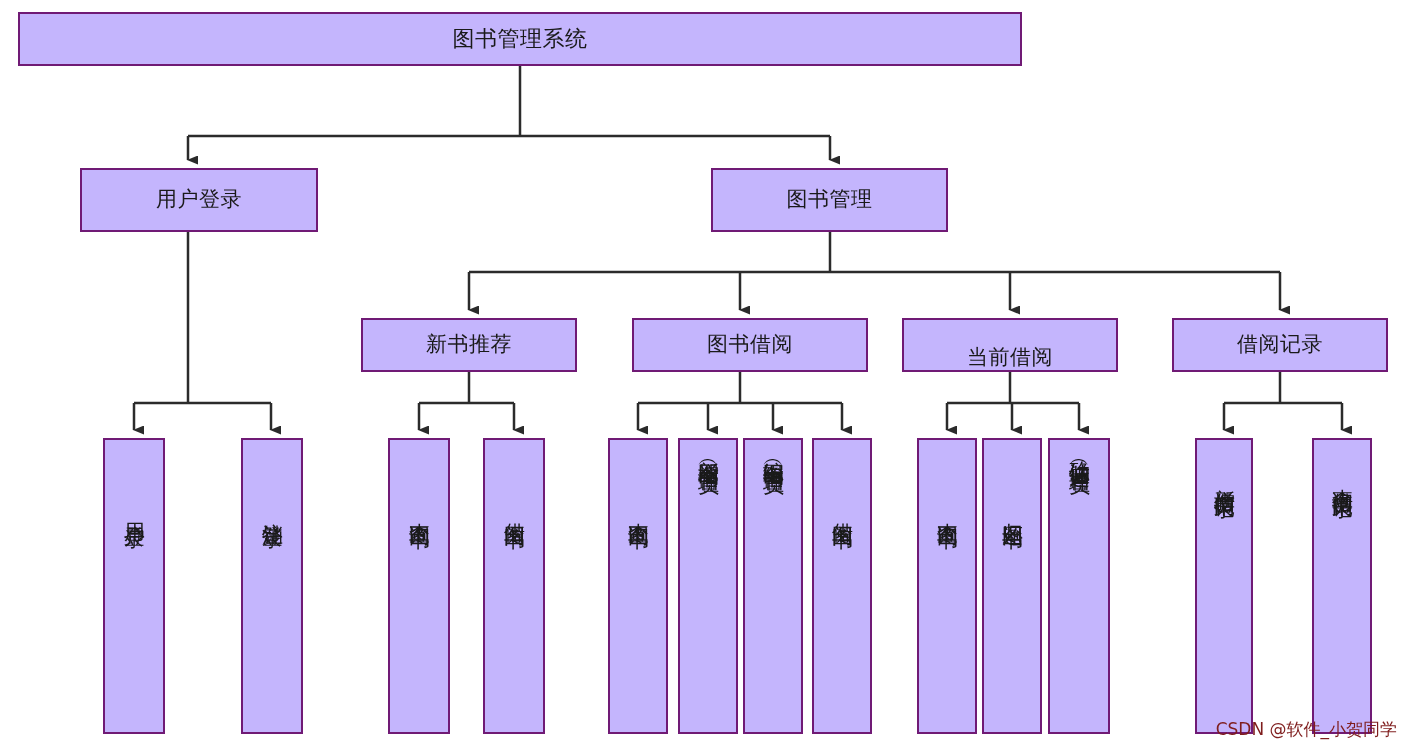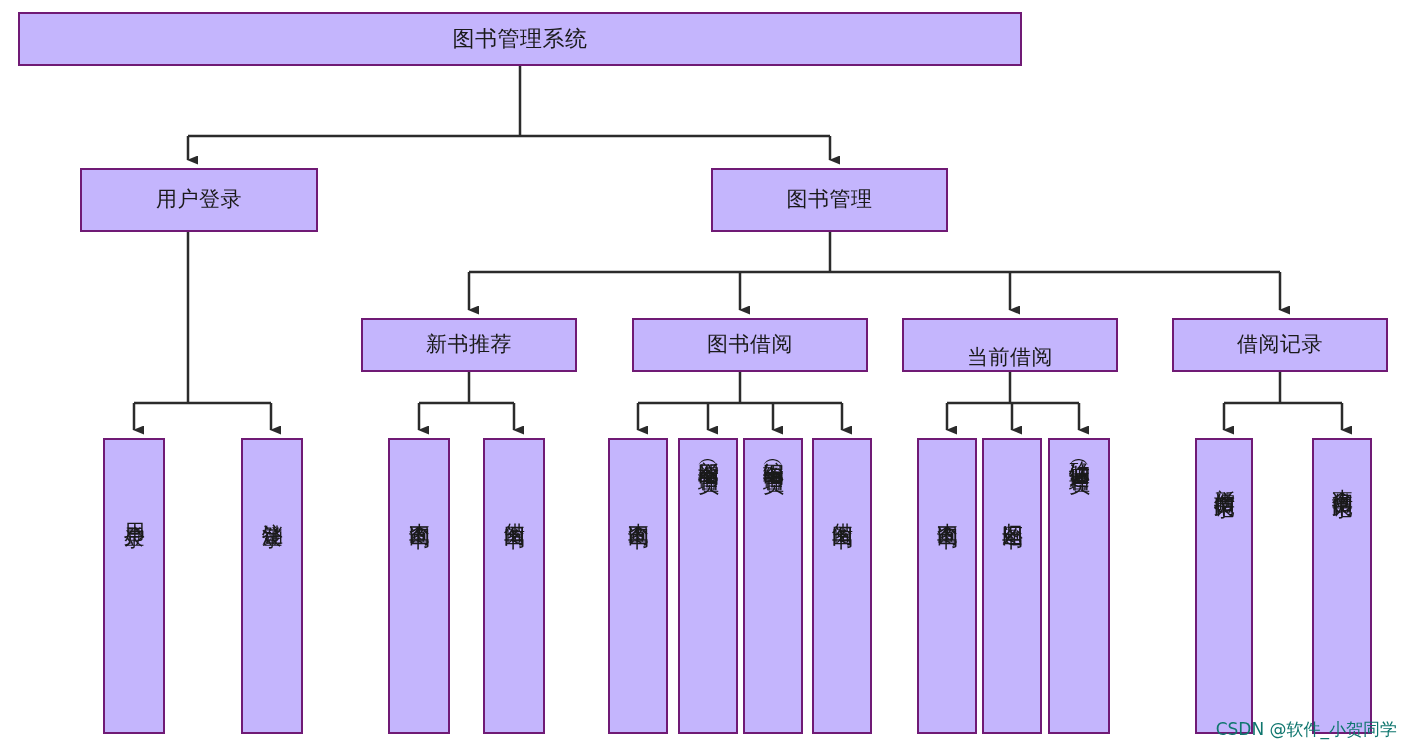--- a/index.html
+++ b/index.html
@@ -57,21 +57,21 @@
     text-orientation: upright;
     font-size: 21px;
     letter-spacing: 2px;
     line-height: 1;
   }
   #watermark {
     position: absolute;
     right: 8px;
     bottom: 6px;
     font-size: 17px;
-    color: #0f766e;
+    color: #7f1d1d;
     font-family: "DejaVu Sans", "Liberation Sans", sans-serif;
     white-space: nowrap;
     pointer-events: none;
   }
 </style>
 </head>
 <body>
 
 <div id="diagram-root">
 

